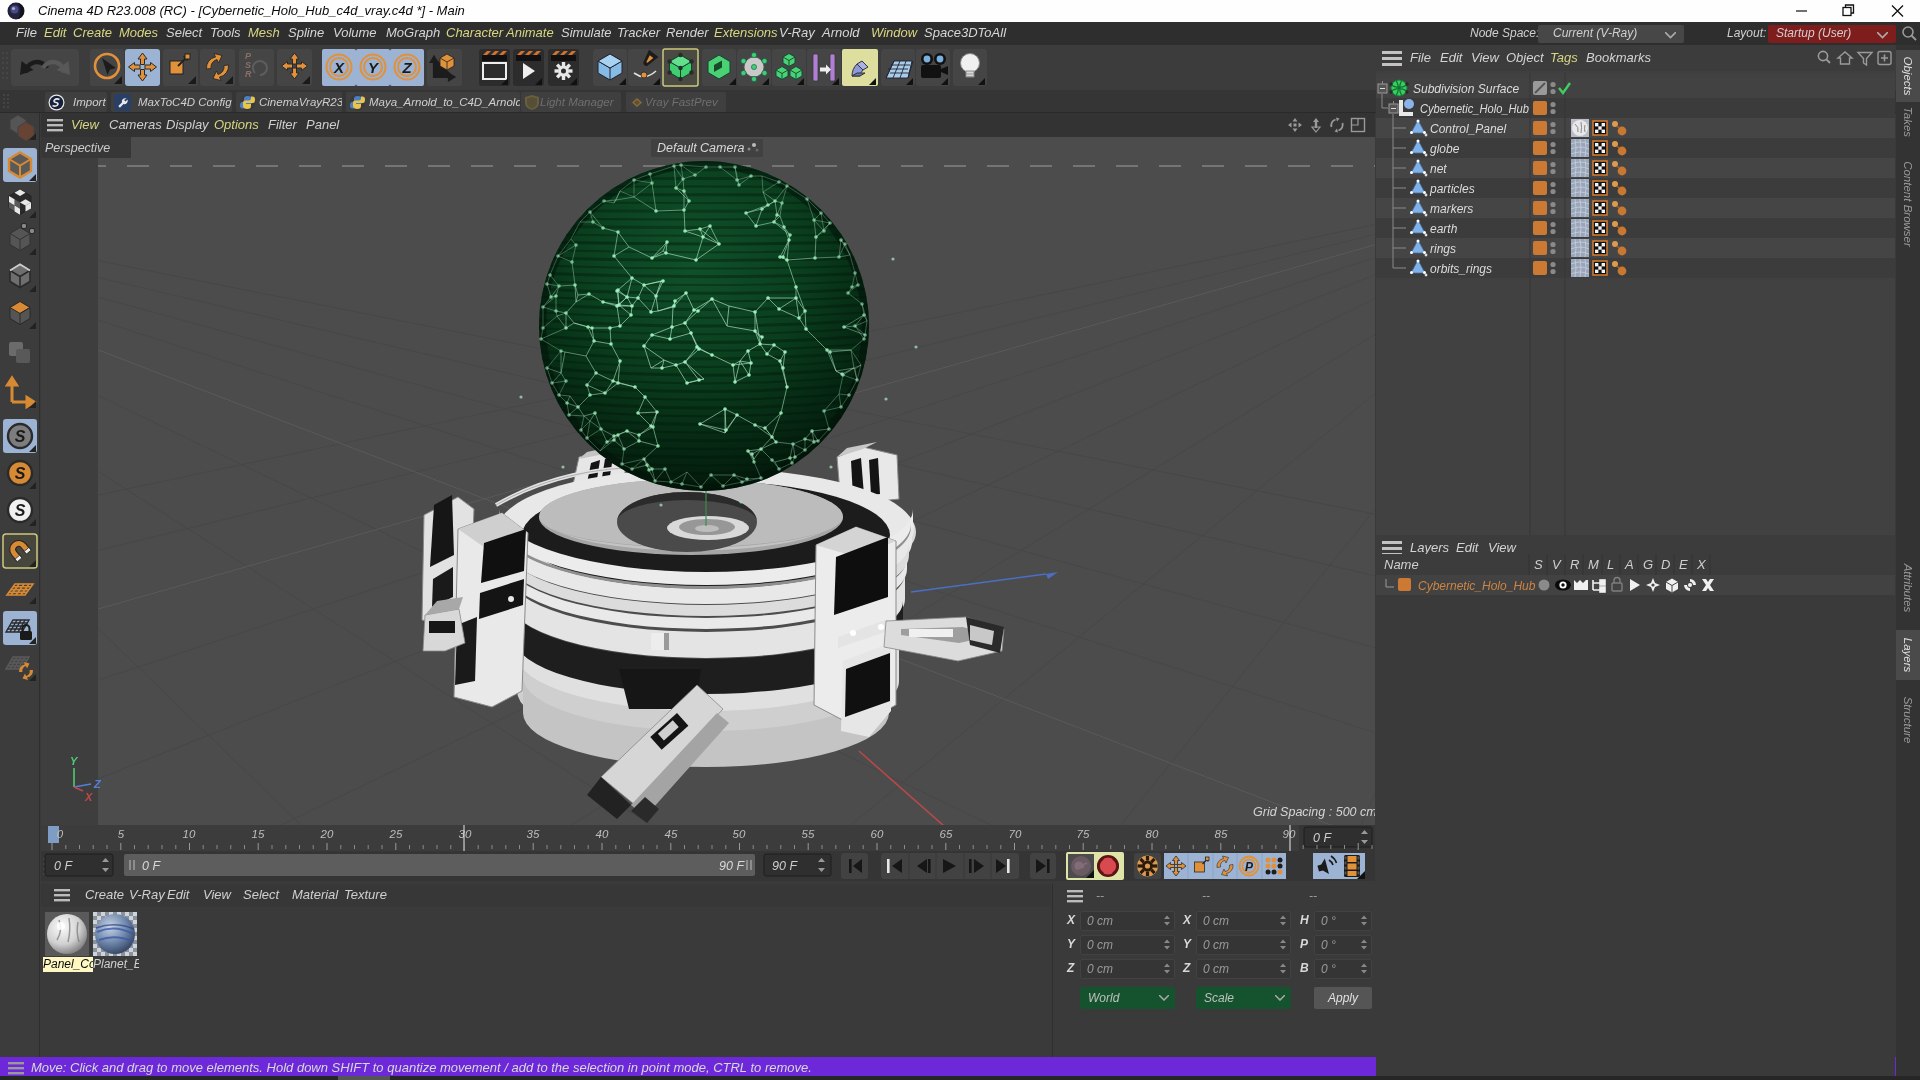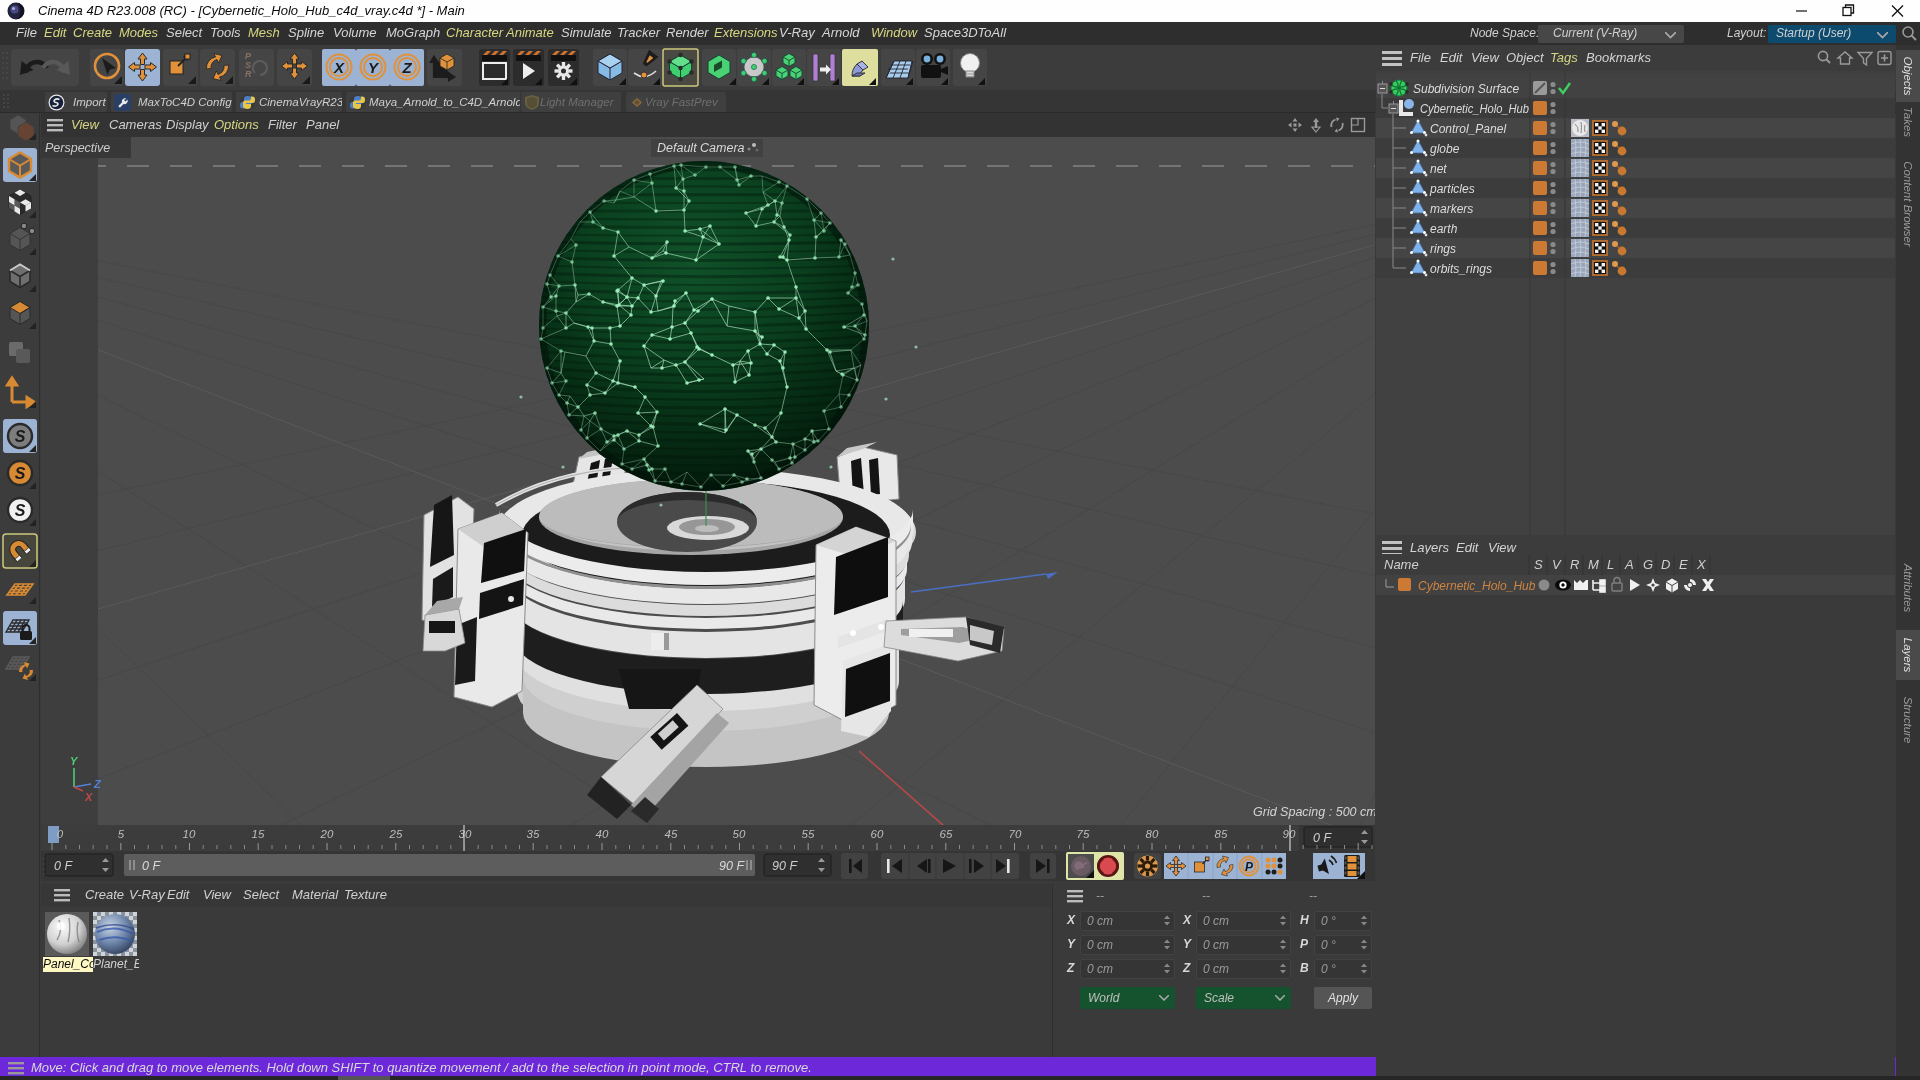--- a/index.html
+++ b/index.html
@@ -1865,21 +1865,21 @@
     <span style="position:absolute;left:31px;top:3px">Move: Click and drag to move elements. Hold down SHIFT to quantize movement / add to the selection in point mode, CTRL to remove.</span>
   </div>
   <div class="abs" id="nodespace">
     <span style="position:absolute;left:95px;top:4px">Node Space:</span>
     <div style="position:absolute;left:163px;top:3px;width:146px;height:18px;background:#474747;border-radius:2px;color:#d0d0d0;padding:1px 0 0 15px">Current (V-Ray)
       <svg width="11" height="7" style="position:absolute;right:8px;top:7px">
           <path d="M0 0 l5.5 5.5 5.5 -5.5" stroke="#aaa" stroke-width="1.6" fill="none"></path>
         </svg>
     </div>
     <span style="position:absolute;left:352px;top:4px">Layout:</span>
-    <div style="position:absolute;left:393px;top:3px;width:128px;height:18px;background:#0c4a6e;border-radius:2px;color:#d0d0d0;padding:1px 12px 0 8px">Startup (User)
+    <div style="position:absolute;left:393px;top:3px;width:128px;height:18px;background:#7f1d1d;border-radius:2px;color:#d0d0d0;padding:1px 12px 0 8px">Startup (User)
       <svg width="11" height="7" style="position:absolute;right:8px;top:7px">
           <path d="M0 0 l5.5 5.5 5.5 -5.5" stroke="#aaa" stroke-width="1.6" fill="none"></path>
         </svg>
     </div>
     <svg width="16" height="16" style="position:absolute;left:526px;top:3px">
         <circle cx="7" cy="7" r="5" fill="none" stroke="#999" stroke-width="1.6"></circle>
         <line x1="10.5" y1="10.5" x2="15" y2="15" stroke="#999" stroke-width="1.8"></line>
       </svg>
   </div>
   <div class="abs" id="omgr">

